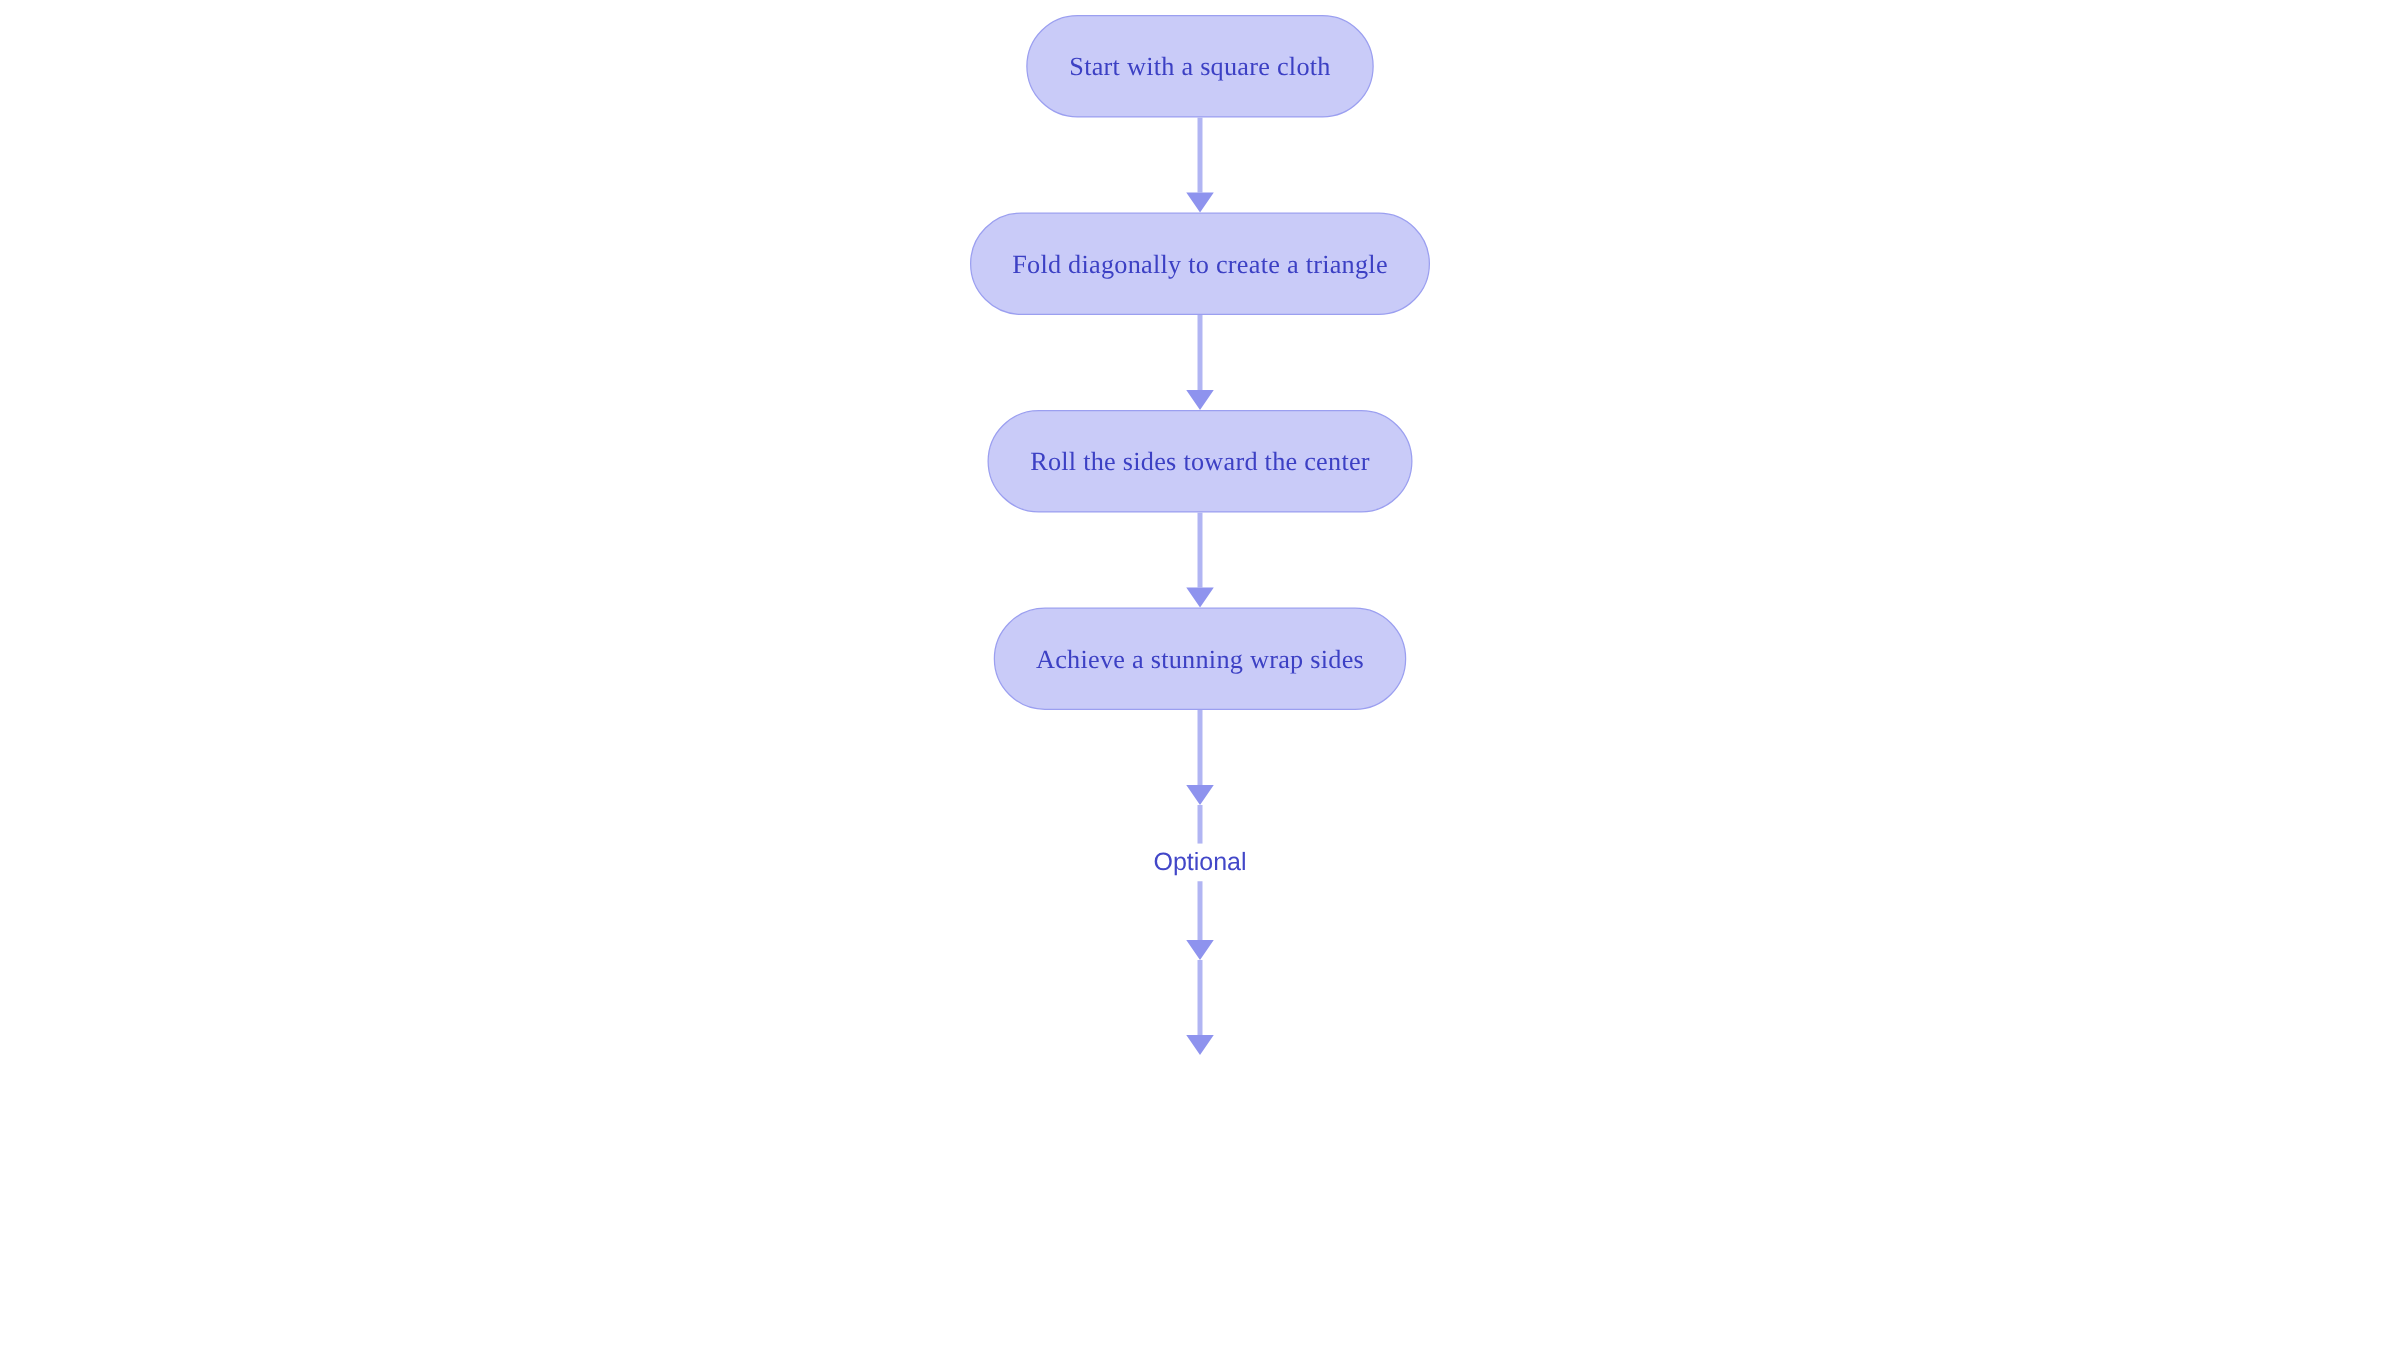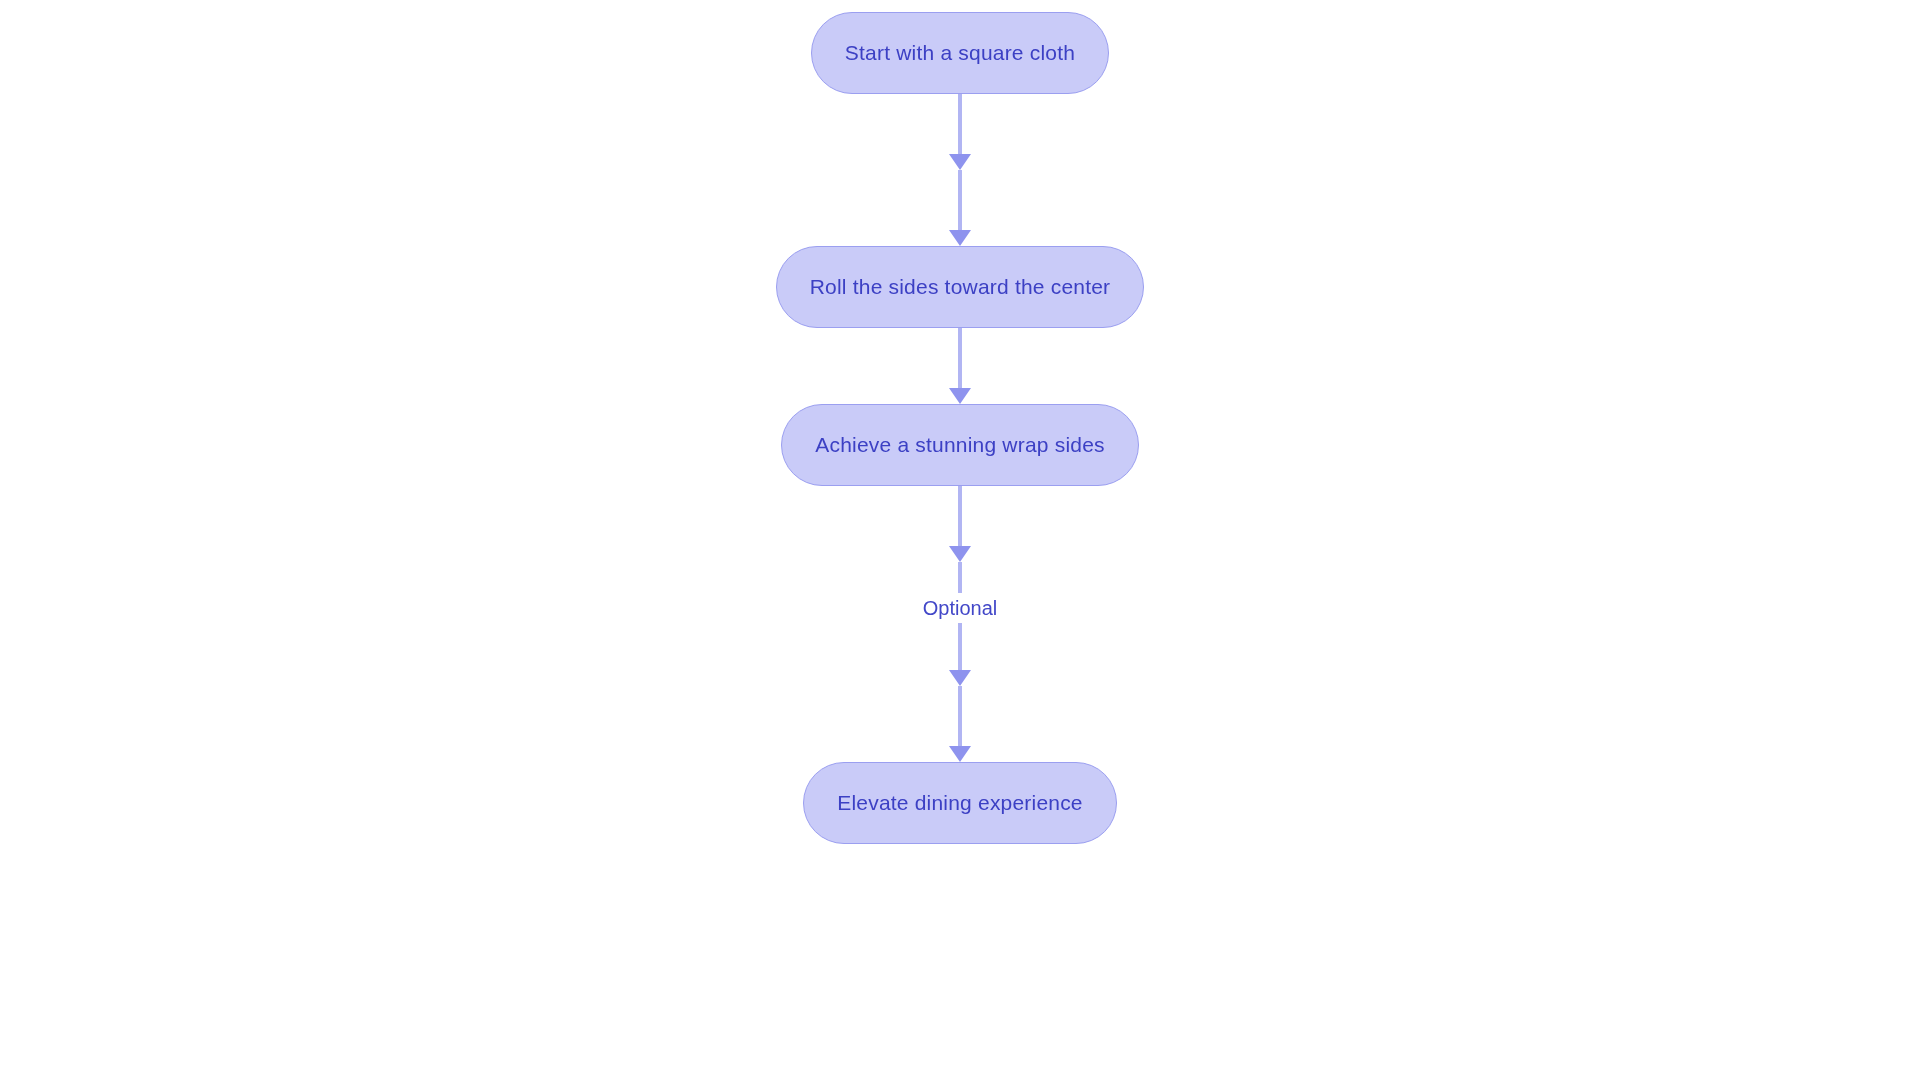--- a/index.html
+++ b/index.html
@@ -26,20 +26,21 @@
     align-items: center;
     justify-content: center;
     padding: 16px 33px;
     background: #c9cbf8;
     border: 1.5px solid #9b9ff0;
     border-radius: 41px;
     color: #3c40c4;
     font-size: 21px;
     white-space: nowrap;
     letter-spacing: 0.2px;
+    font-family: Liberation Serif, serif;
   }
   .connector {
     display: flex;
     flex-direction: column;
     align-items: center;
     height: 76px;
     flex: 0 0 auto;
   }
   .connector.labeled {
     height: 124px;
@@ -76,20 +77,23 @@
 
   <div class="node">
     <span>Start with a square cloth</span>
   </div>
 
   <div class="connector">
     <div class="arrow-line"></div>
     <div class="arrow-head"></div>
   </div>
 
+  <div class="node">
+    <span>Fold diagonally to create a triangle</span>
+  </div>
 
   <div class="connector">
     <div class="arrow-line"></div>
     <div class="arrow-head"></div>
   </div>
 
   <div class="node">
     <span>Roll the sides toward the center</span>
   </div>
 
@@ -114,17 +118,14 @@
     <div class="arrow-line"></div>
     <div class="arrow-head"></div>
   </div>
 
 
   <div class="connector">
     <div class="arrow-line"></div>
     <div class="arrow-head"></div>
   </div>
 
-  <div class="node">
-    <span>Elevate dining experience</span>
-  </div>
 
 </div>
 
 </body></html>

